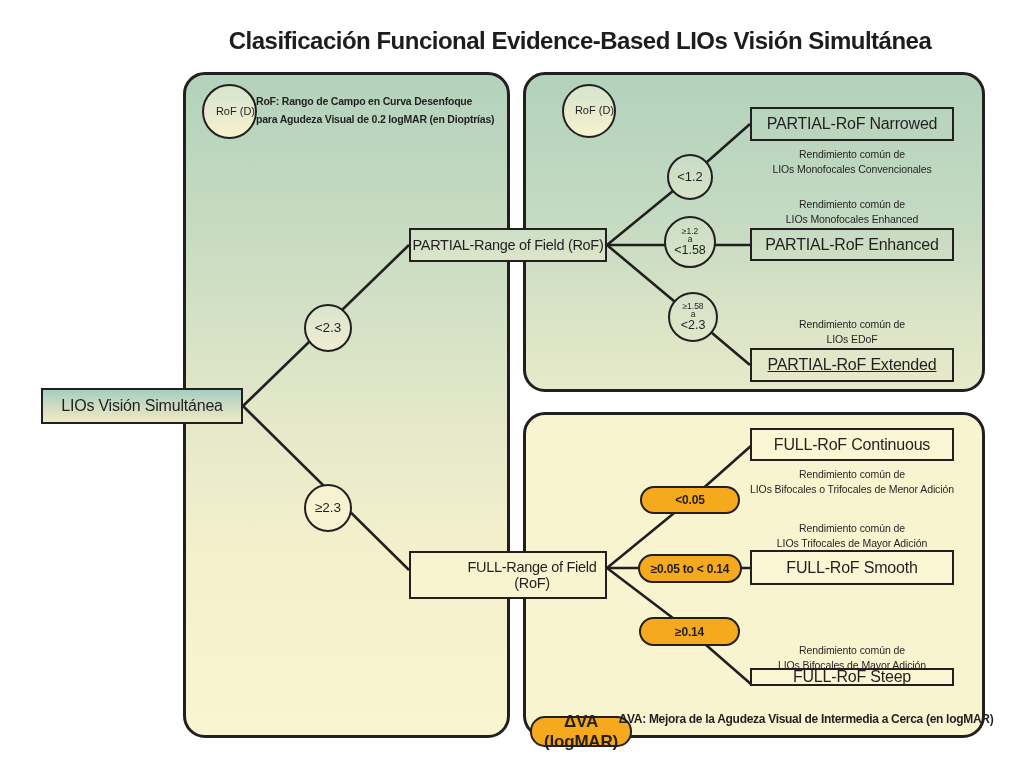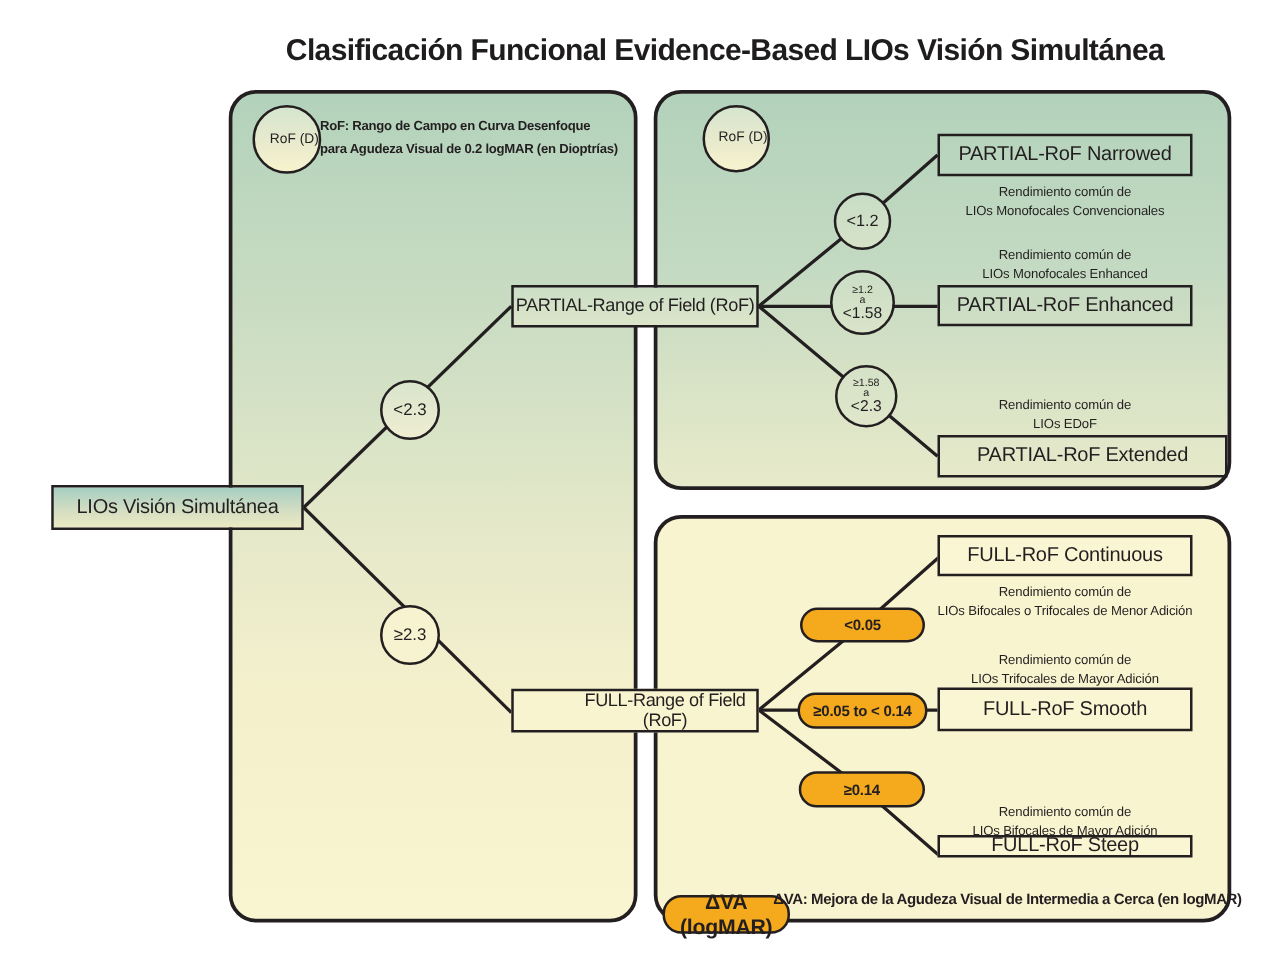--- a/index.html
+++ b/index.html
@@ -93,21 +93,21 @@
   <div class="node circle thr-circle c-lt23" style="left:304px;top:304px;width:48px;height:48px;">
     <span>&lt;2.3</span>
   </div>
   <div class="node circle thr-circle c-ge23" style="left:304px;top:484px;width:48px;height:48px;">
     <span>≥2.3</span>
   </div>
 
   <div class="node mid-node partial-node" style="left:409px;top:228px;width:198px;height:34px;">
     <span>PARTIAL-Range of Field (RoF)</span>
   </div>
-  <div class="node mid-node full-node" style="left:409px;top:551px;width:198px;height:35px;padding-left:48px;">
+  <div class="node mid-node full-node" style="left:409px;top:551px;width:198px;height:48px;padding-left:48px;">
     <span>FULL-Range of Field (RoF)</span>
   </div>
 
   <div class="node circle c-right1" style="left:667px;top:154px;width:46px;height:46px;">
     <span>&lt;1.2</span>
   </div>
   <div class="node circle c-right2" style="left:664px;top:216px;width:52px;height:52px;">
     <span class="c-tiny">≥1.2</span>
     <span class="c-tiny">a</span>
     <span class="c-main">&lt;1.58</span>
@@ -125,21 +125,21 @@
 LIOs Monofocales Convencionales</div>
 
   <div class="caption" style="top:197px;">Rendimiento común de
 LIOs Monofocales Enhanced</div>
   <div class="node rect-node green-box" style="left:750px;top:228px;width:204px;height:33px;">
     <span>PARTIAL-RoF Enhanced</span>
   </div>
 
   <div class="caption" style="top:317px;">Rendimiento común de
 LIOs EDoF</div>
-  <div class="node rect-node green-box" style="left:750px;top:348px;width:232px;height:34px;">
+  <div class="node rect-node green-box" style="left:750px;top:348px;width:204px;height:34px;text-decoration:underline;">
     <span>PARTIAL-RoF Extended</span>
   </div>
 
   <div class="node pill" style="left:640px;top:486px;width:100px;height:28px;">
     <span>&lt;0.05</span>
   </div>
   <div class="node rect-node yellow-box" style="left:750px;top:428px;width:204px;height:33px;">
     <span>FULL-RoF Continuous</span>
   </div>
   <div class="caption" style="top:467px;">Rendimiento común de

